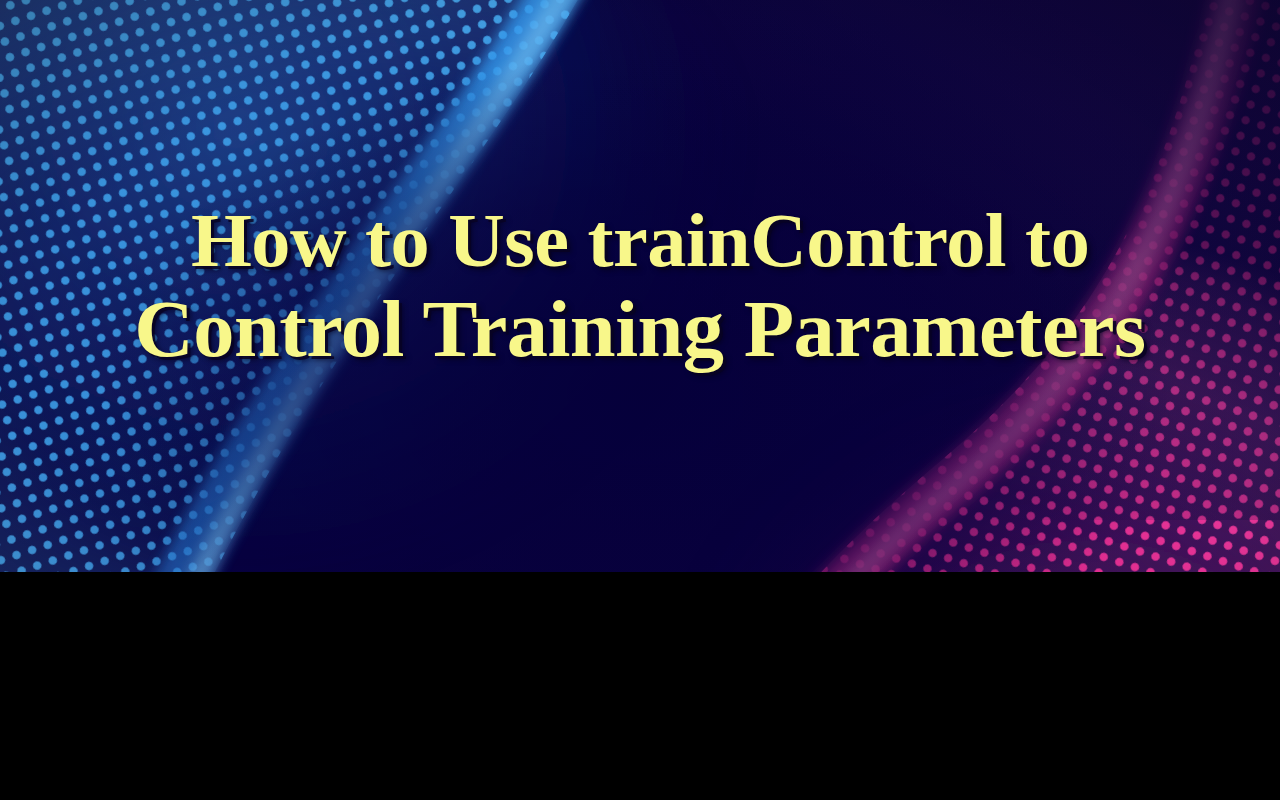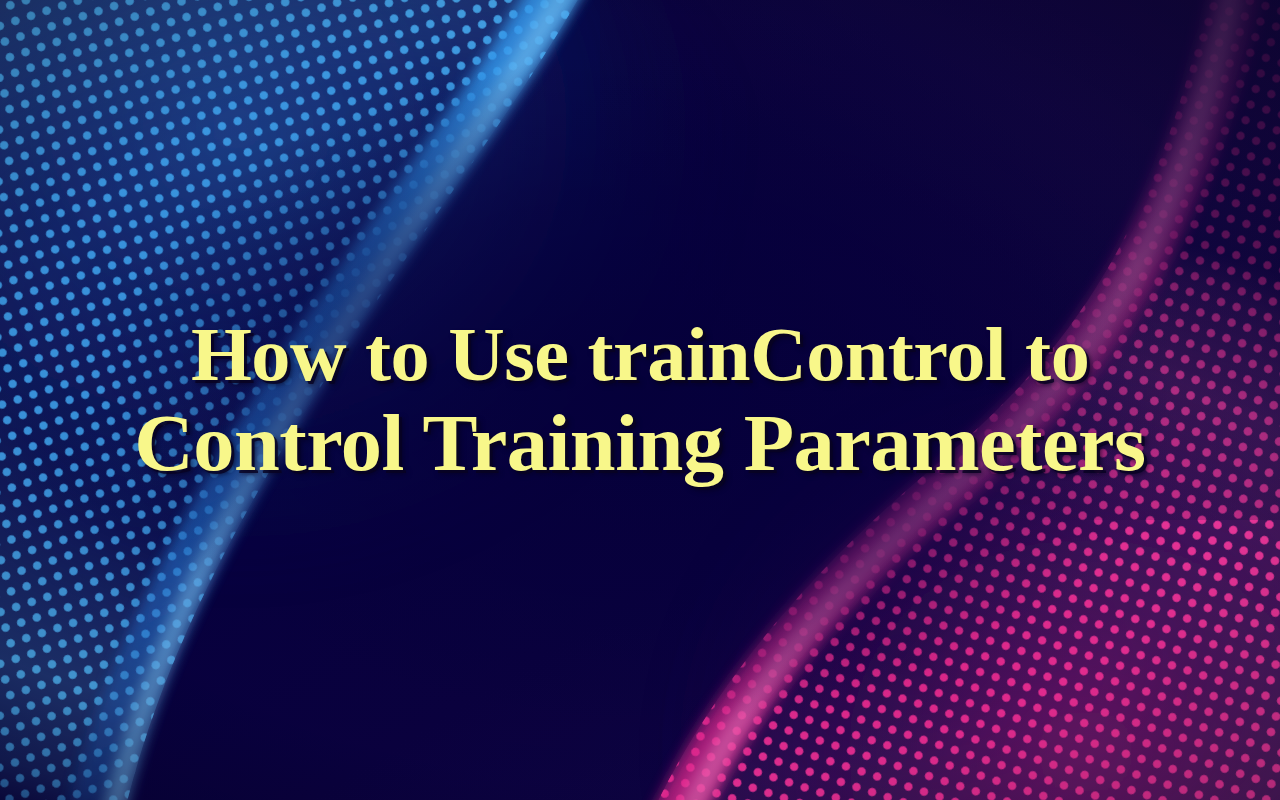--- a/index.html
+++ b/index.html
@@ -4,21 +4,21 @@
 <title>Banner</title>
 <style>
   html, body {
     margin: 0;
     padding: 0;
     background: #000;
   }
   #banner {
     position: relative;
     width: 1280px;
-    height: 800px;
+    height: 572px;
     overflow: hidden;
     background: #04003c;
     font-family: "Liberation Serif", "DejaVu Serif", serif;
   }
   #bg-svg {
     position: absolute;
     inset: 0;
     width: 1280px;
     height: 800px;
     display: block;

